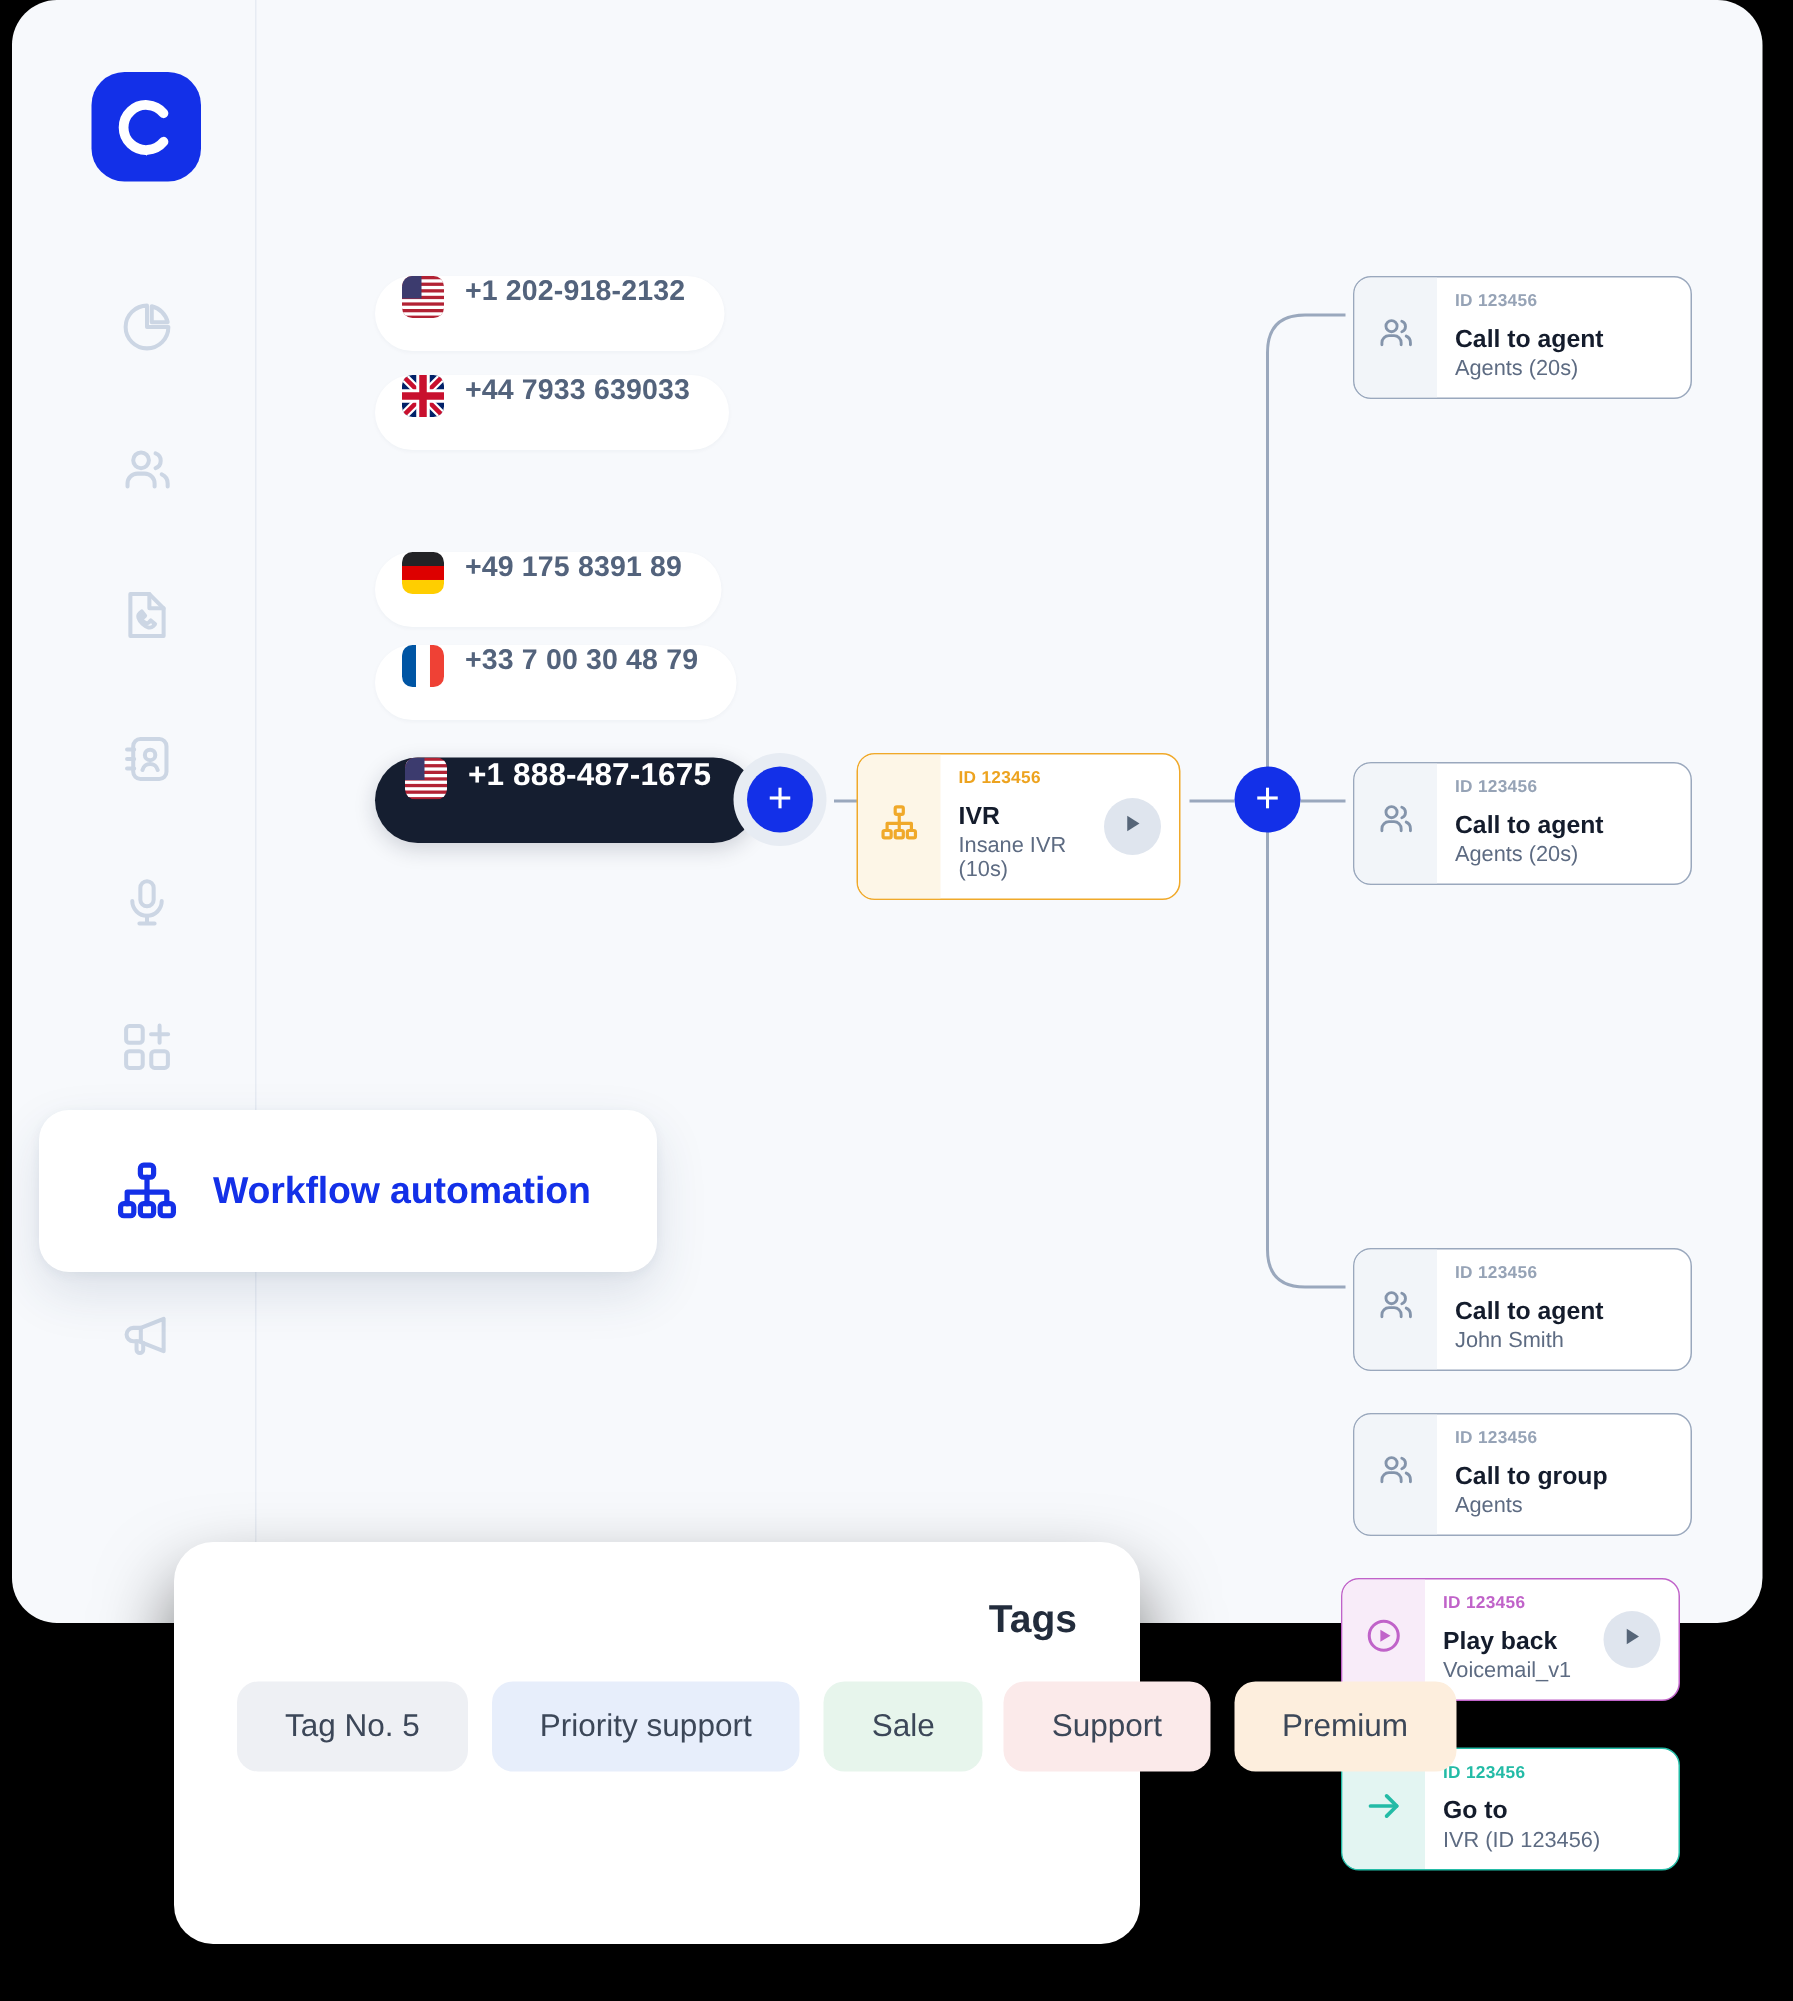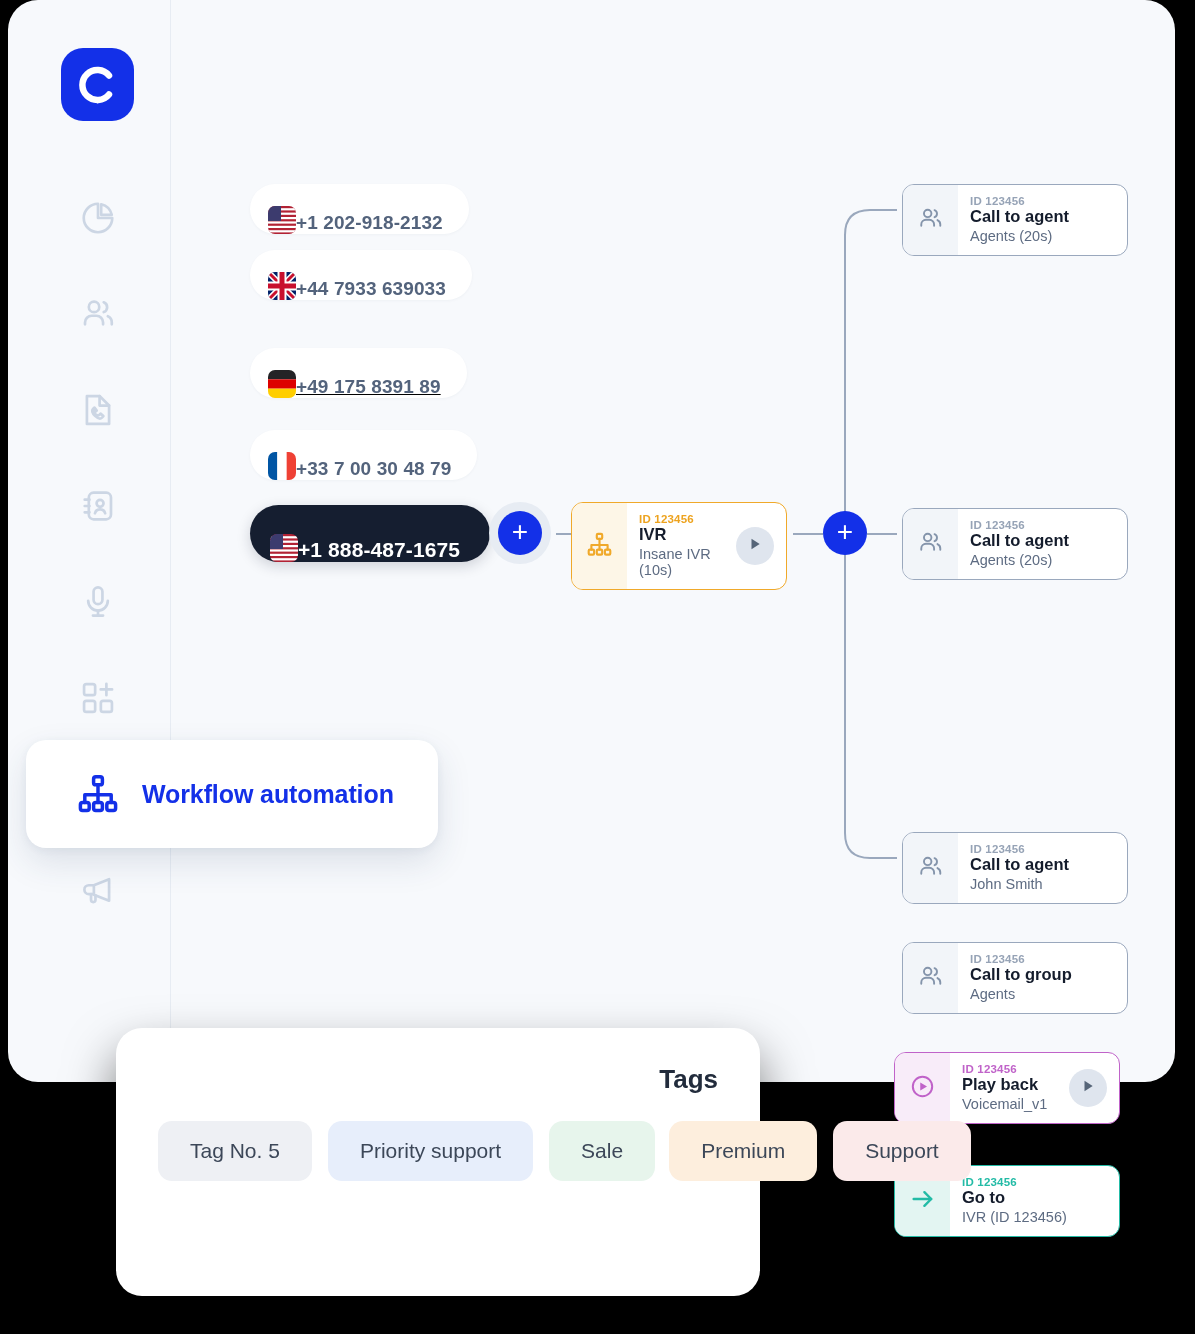--- a/index.html
+++ b/index.html
@@ -42,22 +42,23 @@
     color: #ccd6e4;
   }
   .side-icon svg { display: block; }
 
   
   .phone-pill {
     position: absolute;
     height: 50px;
     background: #ffffff;
     border-radius: 25px;
-    display: flex; align-items: flex-end;
+    display: flex; align-items: flex-start;
     padding: 0 26px 0 18px;
+    gap: 14px;
     box-shadow: 0 1px 3px rgba(30,45,80,0.04);
   }
   .phone-pill .num {
     font-size: 19px; font-weight: 600; color: #53637c; letter-spacing: .1px;
     white-space: nowrap;
   }
   .phone-pill.active {
     background: #151e30;
     height: 57px; border-radius: 29px;
     padding: 0 30px 0 20px;
@@ -101,21 +102,21 @@
     width: 55px; flex: 0 0 55px;
     background: #f2f5f9;
     display: flex; align-items: center; justify-content: center;
     color: #8494ab;
   }
   .node .body {
     flex: 1 1 auto; padding: 10px 12px 11px 12px;
     display: flex; flex-direction: column; justify-content: center;
   }
   .node .nid { font-size: 11.5px; font-weight: 700; color: #96a3b6; letter-spacing: .2px; }
-  .node .ntitle { font-size: 16.5px; font-weight: 700; color: #141c2c; margin-top: 0; }
+  .node .ntitle { font-size: 16.5px; font-weight: 700; color: #141c2c; margin-top: 10px; }
   .node .nsub { font-size: 14.5px; color: #5d6b82; margin-top: 2px; }
   .node .play-col { display: flex; align-items: center; padding-right: 12px; }
   .play-circle {
     width: 38px; height: 38px; border-radius: 50%;
     background: #dfe5ee;
     display: flex; align-items: center; justify-content: center;
     color: #566578;
   }
 
   
@@ -292,21 +293,21 @@
             <rect width="28" height="28" fill="#012169"></rect>
           <path d="M0 0 L28 28 M28 0 L0 28" stroke="#ffffff" stroke-width="6"></path>
           <path d="M0 0 L28 28 M28 0 L0 28" stroke="#c8102e" stroke-width="3"></path>
           <path d="M14 0 V28 M0 14 H28" stroke="#ffffff" stroke-width="9"></path>
           <path d="M14 0 V28 M0 14 H28" stroke="#c8102e" stroke-width="5"></path>
           </svg>
       </span>
       <span class="num">+44 7933 639033</span>
     </div>
 
-    <div class="phone-pill" style="left:242px; top:348px;text-decoration:underline;">
+    <div class="phone-pill" style="left:242px; top:368px;">
       <span class="flag">
         <svg viewBox="0 0 28 28">
             <rect width="28" height="9.33" fill="#232326"></rect>
             <rect y="9.33" width="28" height="9.33" fill="#dd0000"></rect>
             <rect y="18.66" width="28" height="9.34" fill="#ffce00"></rect>
           </svg>
       </span>
       <span class="num">+49 175 8391  89</span>
     </div>
 
@@ -504,19 +505,19 @@
 
   <div id="tags-panel">
     <div id="tags-title">Tags</div>
     <div class="tag-rows">
       <div class="tag-row">
         <div class="tag" style="background:#eef0f4">Tag No. 5</div>
         <div class="tag" style="background:#e7eefb">Priority support</div>
         <div class="tag" style="background:#e7f5ec">Sale</div>
       </div>
       <div class="tag-row">
+        <div class="tag" style="background:#fbeaea">Support</div>
         <div class="tag" style="background:#fdeedd">Premium</div>
-        <div class="tag" style="background:#fbeaea">Support</div>
       </div>
     </div>
   </div>
 
 </div>
 
 </body></html>

